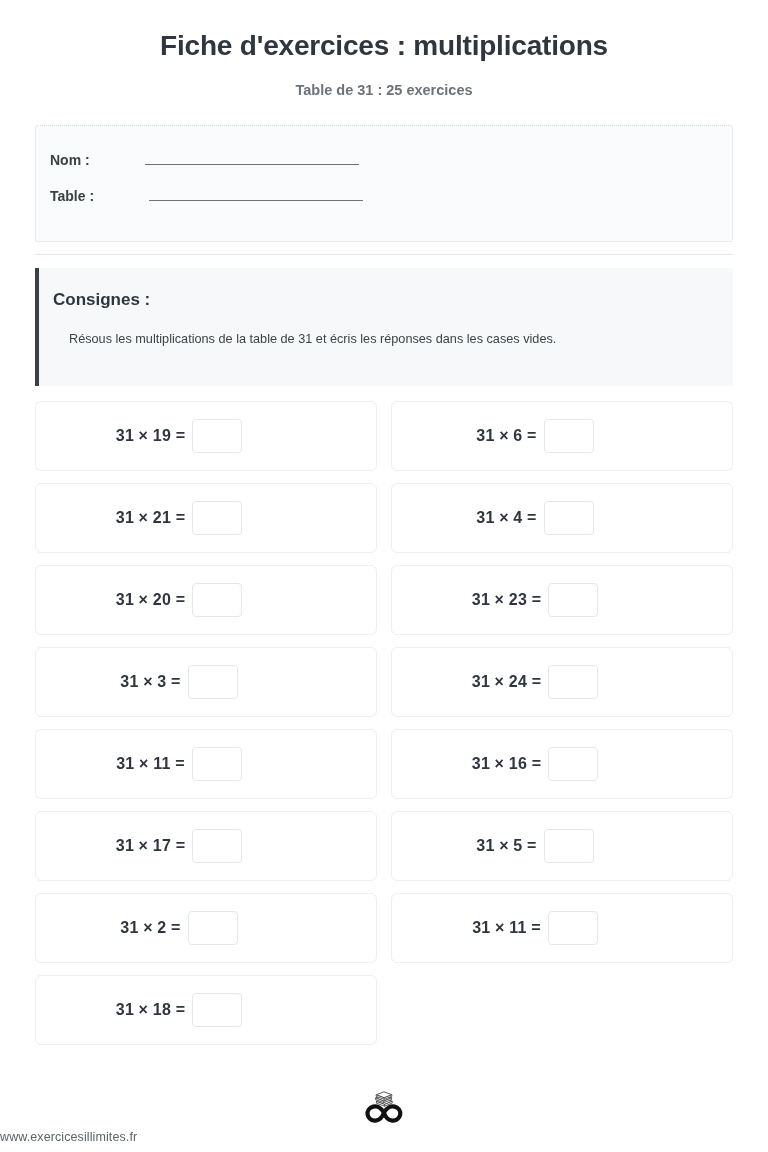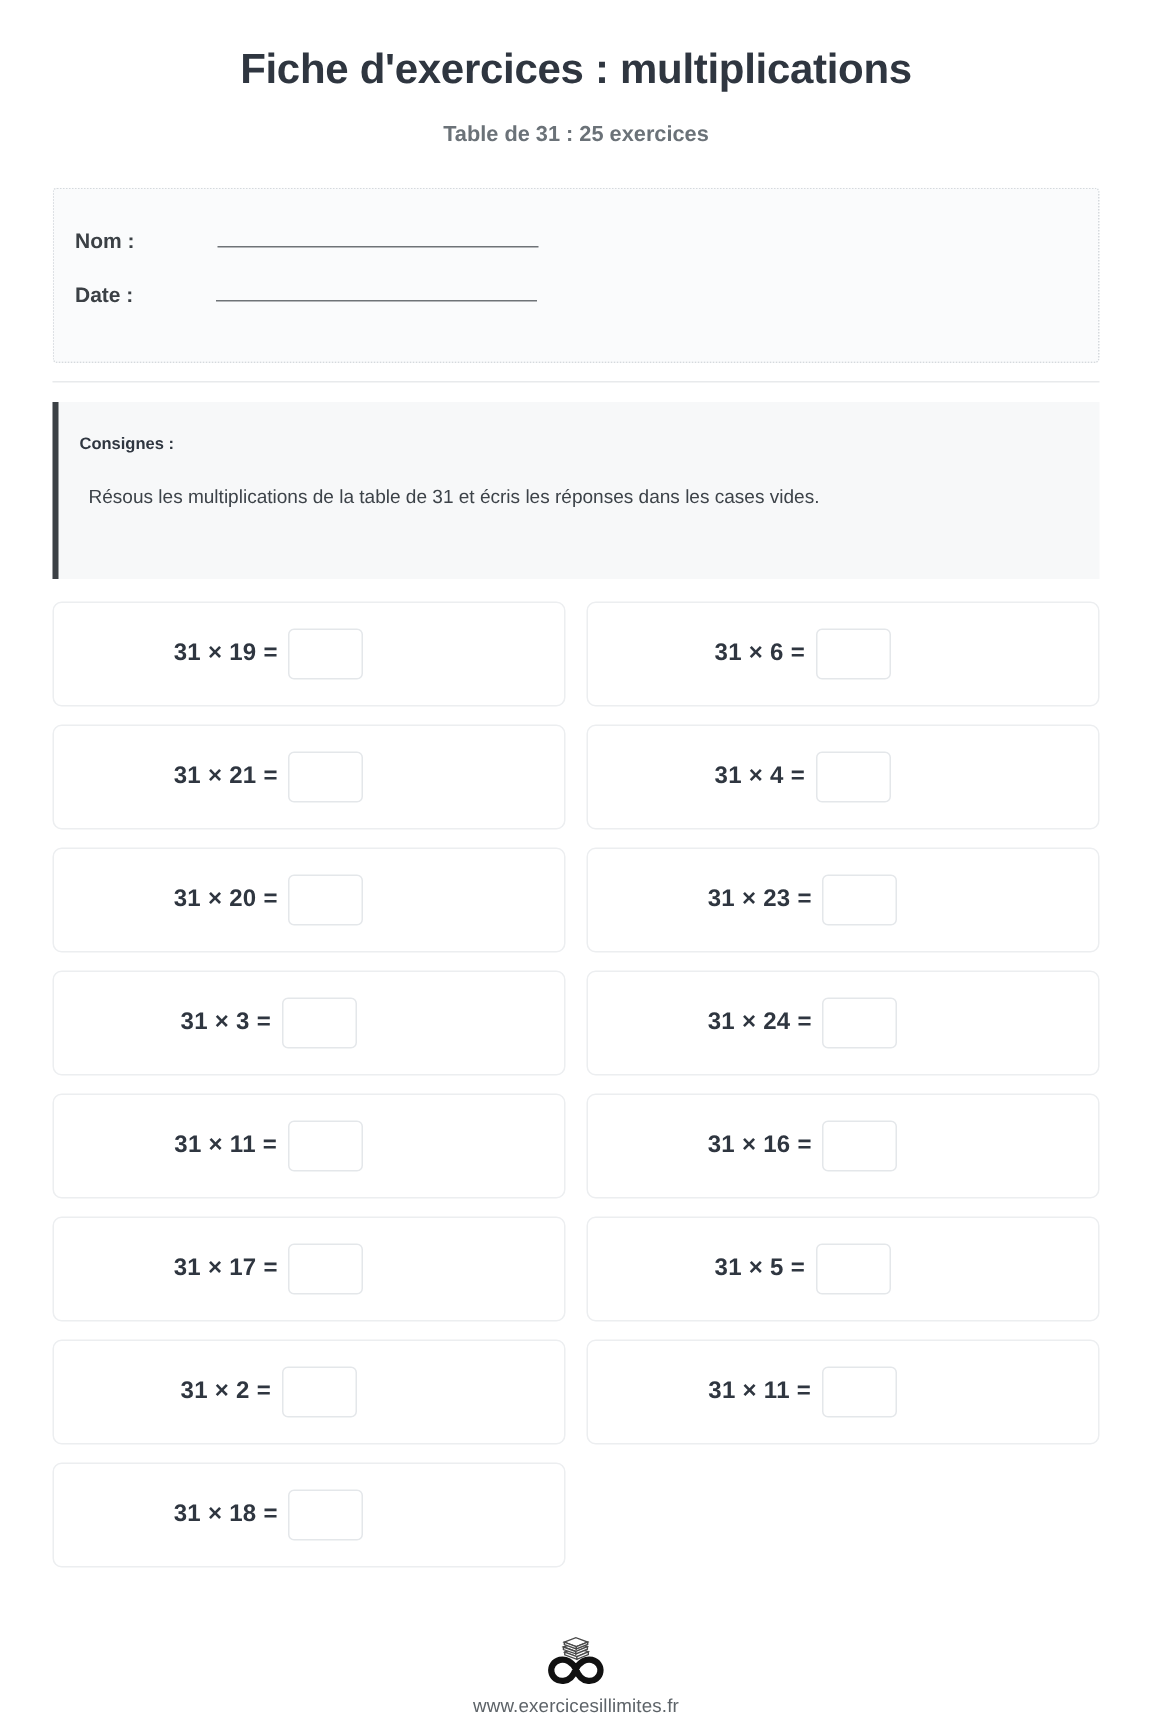--- a/index.html
+++ b/index.html
@@ -82,30 +82,30 @@
 
   
   .instructions {
     margin-top: 13px;
     background: #f7f8f9;
     border-left: 4px solid #3b4045;
     padding: 22px 20px 24px 14px;
     height: 118px;
   }
   .instructions-title {
-    font-size: 11px;
+    font-size: 17px;
     font-weight: bold;
     color: #2f3640;
     margin: 0;
     line-height: 1.2;
   }
   .instructions-text {
     font-size: 12.7px;
     color: #3d4349;
-    margin: 20px 0 0 6px;
+    margin: 20px 0 0 16px;
     line-height: 1.4;
   }
 
   
   .exercise-grid {
     margin-top: 15px;
     display: grid;
     grid-template-columns: repeat(2, 1fr);
     column-gap: 14px;
     row-gap: 12px;
@@ -136,21 +136,21 @@
     margin-left: 7px;
     flex: none;
   }
 
   
   .footer {
     position: absolute;
     left: 0;
     right: 0;
     bottom: 8px;
-    text-align: center;
+    text-align: left;
   }
   .footer-logo {
     display: block;
     margin: 0 auto;
   }
   .footer-url {
     font-size: 12.5px;
     color: #5d6368;
     margin: 6px 0 0 0;
     letter-spacing: 0.1px;
@@ -165,21 +165,21 @@
     <h1 class="worksheet-title">Fiche d'exercices : multiplications</h1>
     <p class="worksheet-subtitle">Table de 31 : 25 exercices</p>
   </div>
 
   <div class="identity-box">
     <div class="identity-row">
       <span class="identity-label">Nom : </span>
       <span class="identity-rule"></span>
     </div>
     <div class="identity-row">
-      <span class="identity-label">Date : </span>
+      <span class="identity-label">Table : </span>
       <span class="identity-rule"></span>
     </div>
   </div>
 
   <div class="divider"></div>
 
   <div class="instructions">
     <p class="instructions-title">Consignes :</p>
     <p class="instructions-text">Résous les multiplications de la table de 31 et écris les réponses dans les cases vides.</p>
   </div>

